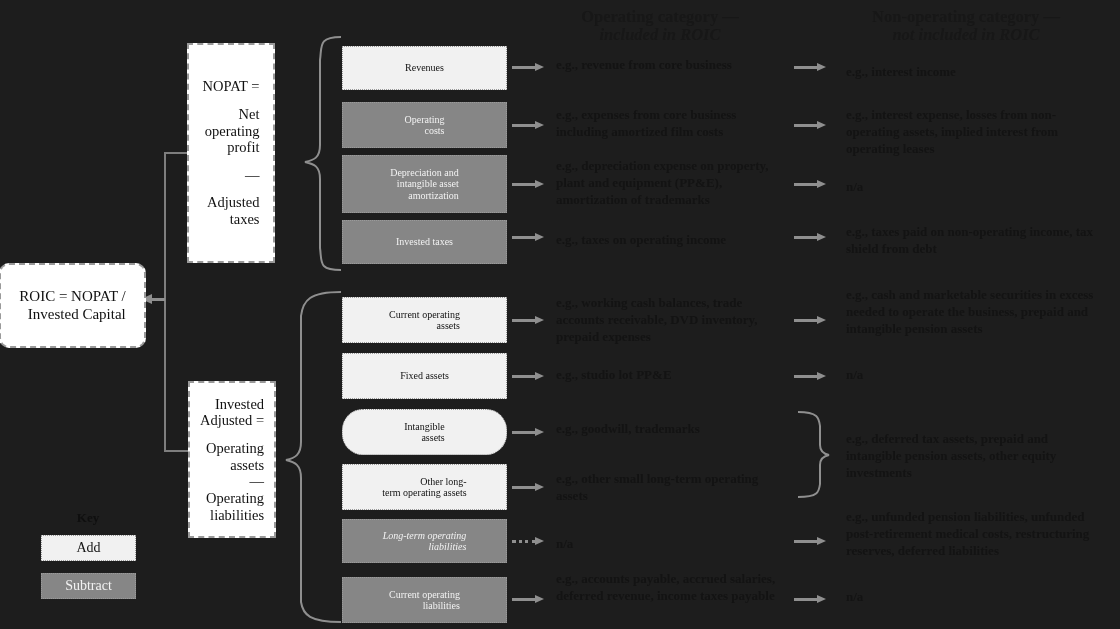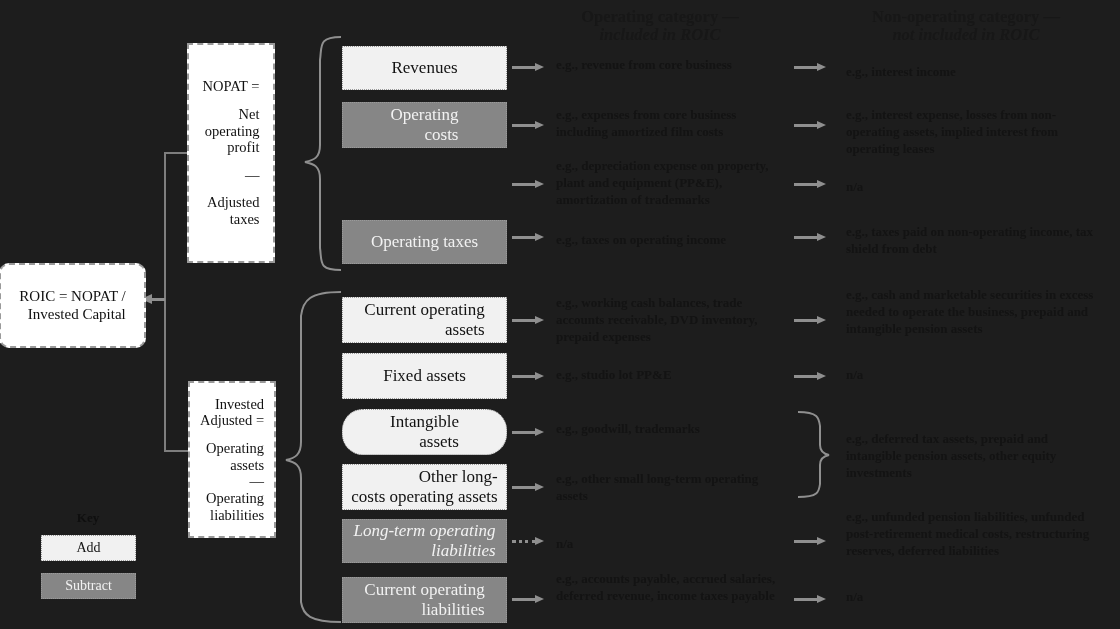--- a/index.html
+++ b/index.html
@@ -50,21 +50,21 @@
   #ic-box{
     left:188px;top:381px;width:88px;height:157px;
     font-size:14.5px;
   }
   .formula-line{display:block;text-align:right;}
   .formula-gap{display:block;height:0.75em;}
 
   
   .item-box{
     left:342px;width:165px;
-    font-size:17px;
+    font-size:10px;
   }
 
   
   #key-label{
     position:absolute;left:36px;top:510px;width:104px;
     text-align:center;color:#0f0f0f;font-size:13px;font-weight:bold;
   }
   #key-add{left:41px;top:535px;width:95px;height:26px;font-size:14px;}
   #key-sub{left:41px;top:573px;width:95px;height:26px;font-size:14px;}
 
@@ -222,33 +222,40 @@
     <span class="shaft" style="width:24px;"></span>
       <span class="head" style="left:23px;"></span>
   </div>
   <div class="eg eg-op" style="top:106px;">e.g., expenses from core business including amortized film costs</div>
   <div class="arrow" style="left:794px;top:121px;width:32px;">
     <span class="shaft" style="width:24px;"></span>
       <span class="head" style="left:23px;"></span>
   </div>
   <div class="eg eg-nonop" style="top:106px;">e.g., interest expense, losses from non-operating assets, implied interest from operating leases</div>
 
+  <div class="box box-sub item-box" style="top:155px;height:58px;">
+    <div>
+      <span class="formula-line">Depreciation and</span>
+      <span class="formula-line">intangible asset</span>
+      <span class="formula-line">amortization</span>
+    </div>
+  </div>
   <div class="arrow" style="left:512px;top:180px;width:32px;">
     <span class="shaft" style="width:24px;"></span>
       <span class="head" style="left:23px;"></span>
   </div>
   <div class="eg eg-op" style="top:157px;">e.g., depreciation expense on property, plant and equipment (PP&amp;E), amortization of trademarks</div>
   <div class="arrow" style="left:794px;top:180px;width:32px;">
     <span class="shaft" style="width:24px;"></span>
       <span class="head" style="left:23px;"></span>
   </div>
   <div class="eg eg-nonop" style="top:178px;">n/a</div>
 
   <div class="box box-sub item-box" style="top:220px;height:44px;">
-    <div><span>Operating taxes</span></div>
+    <div><span>Invested taxes</span></div>
   </div>
   <div class="arrow" style="left:512px;top:233px;width:32px;">
     <span class="shaft" style="width:24px;"></span>
       <span class="head" style="left:23px;"></span>
   </div>
   <div class="eg eg-op" style="top:231px;">e.g., taxes on operating income</div>
   <div class="arrow" style="left:794px;top:233px;width:32px;">
     <span class="shaft" style="width:24px;"></span>
       <span class="head" style="left:23px;"></span>
   </div>
@@ -293,21 +300,21 @@
   </div>
   <div class="arrow" style="left:512px;top:428px;width:32px;">
     <span class="shaft" style="width:24px;"></span>
       <span class="head" style="left:23px;"></span>
   </div>
   <div class="eg eg-op" style="top:420px;">e.g., goodwill, trademarks</div>
 
   <div class="box box-add item-box" style="top:464px;height:46px;">
     <div>
       <span class="formula-line">Other long-</span>
-      <span class="formula-line">costs operating assets</span>
+      <span class="formula-line">term operating assets</span>
     </div>
   </div>
   <div class="arrow" style="left:512px;top:483px;width:32px;">
     <span class="shaft" style="width:24px;"></span>
       <span class="head" style="left:23px;"></span>
   </div>
   <div class="eg eg-op" style="top:470px;">e.g., other small long-term operating assets</div>
 
   <div class="eg eg-nonop" style="top:430px;">e.g., deferred tax assets, prepaid and intangible pension assets, other equity investments</div>
 

